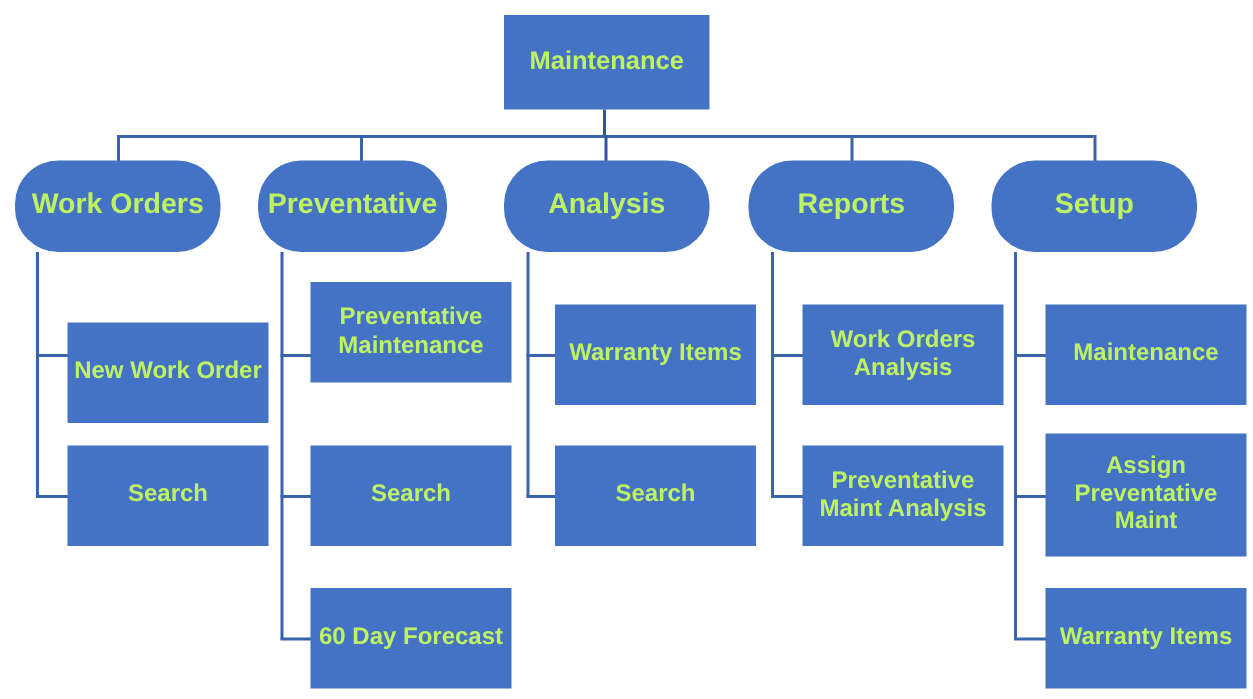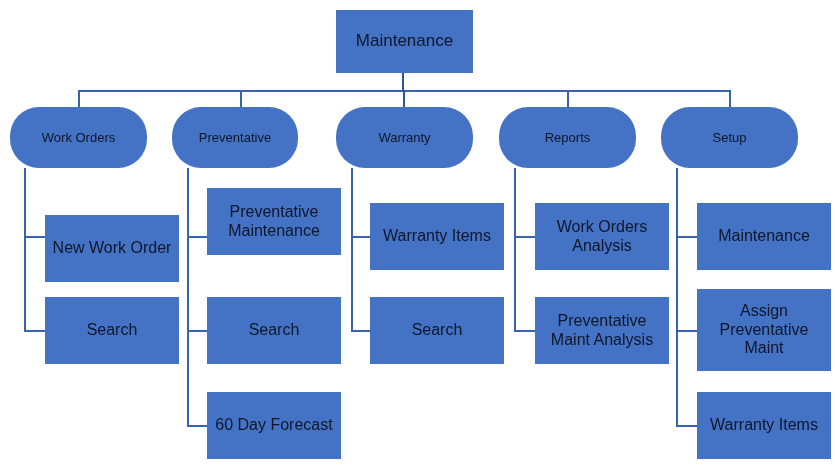--- a/index.html
+++ b/index.html
@@ -12,33 +12,33 @@
     width: 835px;
     height: 466px;
     background: #ffffff;
     font-family: "Liberation Sans", sans-serif;
     overflow: hidden;
   }
   .node {
     position: absolute;
     box-sizing: border-box;
     background: #4472C4;
-    color: #0f172a;
+    color: #bef264;
     display: flex;
     align-items: center;
     justify-content: center;
     text-align: center;
     line-height: 1.18;
     font-size: 16.5px;
-    font-weight: 400;
+    font-weight: 700;
     padding: 2px 4px;
     z-index: 2;
   }
   .node.root { font-size: 17px; }
-  .node.lvl1 { font-size: 13px; border-radius: 29px; }
+  .node.lvl1 { font-size: 19px; border-radius: 29px; }
   .node.lvl2 { font-size: 16px; }
   .conn {
     position: absolute;
     background: #3A63AE;
     z-index: 1;
   }
   .conn.h { height: 1.6px; }
   .conn.v { width: 1.6px; }
   .conn.thick { background: #2E5598; }
 </style>
@@ -74,21 +74,21 @@
 
   <div class="conn v" style="left:676px; top:168px; height:258px;"></div>
   <div class="conn h" style="left:676px; top:236px; width:22px;"></div>
   <div class="conn h" style="left:676px; top:330px; width:22px;"></div>
   <div class="conn h" style="left:676px; top:425px; width:22px;"></div>
 
   <div class="node root" style="left:336px; top:10px; width:137px; height:63px;">Maintenance</div>
 
   <div class="node lvl1" style="left:10px; top:107px; width:137px; height:61px;">Work Orders</div>
   <div class="node lvl1" style="left:172px; top:107px; width:126px; height:61px;">Preventative</div>
-  <div class="node lvl1" style="left:336px; top:107px; width:137px; height:61px;">Warranty</div>
+  <div class="node lvl1" style="left:336px; top:107px; width:137px; height:61px;">Analysis</div>
   <div class="node lvl1" style="left:499px; top:107px; width:137px; height:61px;">Reports</div>
   <div class="node lvl1" style="left:661px; top:107px; width:137px; height:61px;text-align:right;">Setup</div>
 
   <div class="node lvl2" style="left:45px; top:203px; width:134px; height:67px;margin-top:12px;">New Work Order</div>
   <div class="node lvl2" style="left:45px; top:297px; width:134px; height:67px;">Search</div>
 
   <div class="node lvl2" style="left:207px; top:188px; width:134px; height:67px;">Preventative Maintenance</div>
   <div class="node lvl2" style="left:207px; top:297px; width:134px; height:67px;">Search</div>
   <div class="node lvl2" style="left:207px; top:392px; width:134px; height:67px;">60 Day Forecast</div>
 

